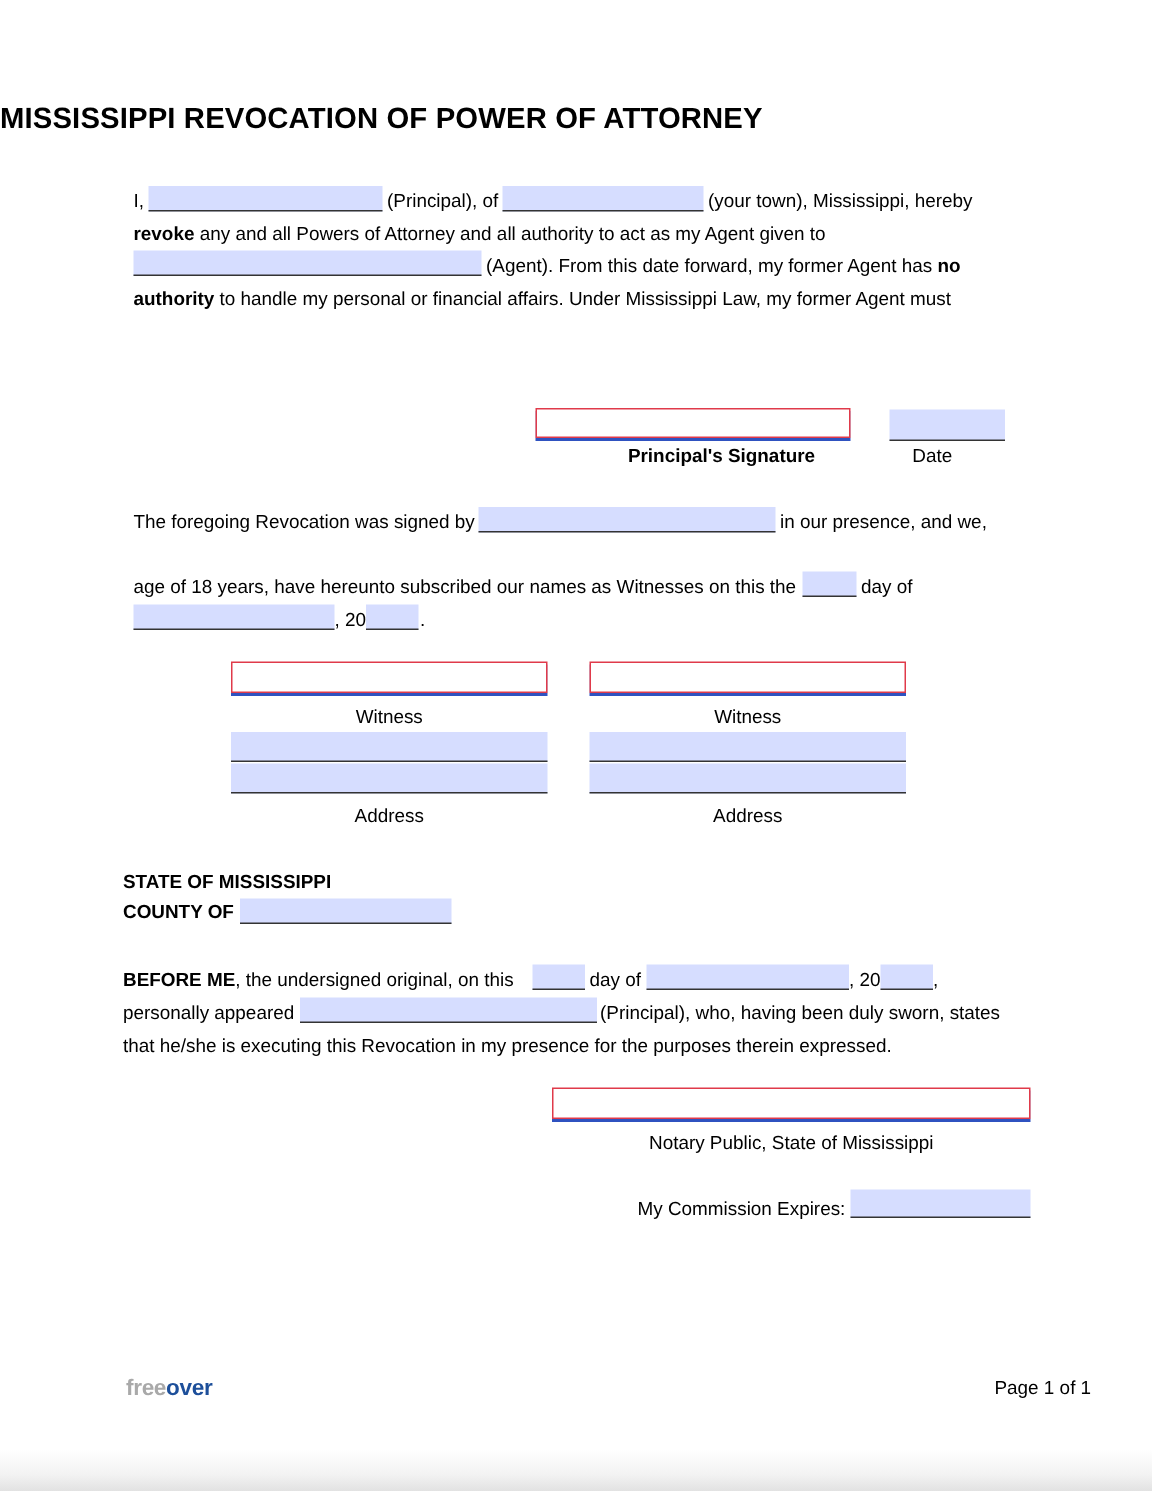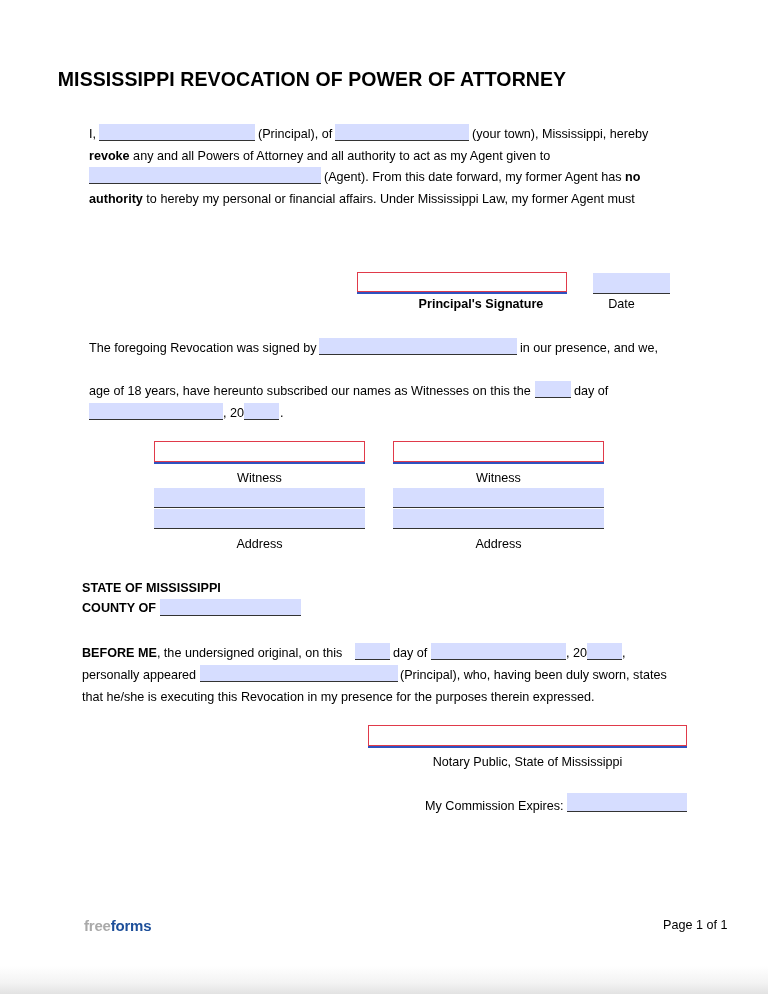--- a/index.html
+++ b/index.html
@@ -9,21 +9,21 @@
     font-family: "Liberation Sans", sans-serif;
     color: #000;
   }
   .page { position: absolute; left: 0; top: 0; width: 768px; height: 994px; }
   .bottom-fade {
     position: absolute; left: 0; right: 0; bottom: 0; height: 28px;
     background: linear-gradient(to bottom, #ffffff 0%, #f3f3f3 60%, #e2e2e2 100%);
   }
   .title {
     position: absolute; left: 0; width: 624px; top: 68px;
-    text-align: center; font-weight: bold; font-size: 19.5px; letter-spacing: 0.1px;
+    text-align: left; font-weight: bold; font-size: 19.5px; letter-spacing: 0.1px;
   }
   .line {
     position: absolute; font-size: 12.6px; white-space: nowrap; line-height: 15px;
   }
   .b { font-weight: bold; }
   .field {
     position: absolute; background: #d6ddff; border-bottom: 1px solid #333;
     box-sizing: border-box;
   }
   .sig {
@@ -50,21 +50,21 @@
   <div class="field" style="left:99px; top:124px; width:156px; height:17px;"></div>
   <div class="line" style="left:258px; top:127px;">(Principal), of</div>
   <div class="field" style="left:335px; top:124px; width:134px; height:17px;"></div>
   <div class="line" style="left:472px; top:127px;">(your town), Mississippi, hereby</div>
 
   <div class="line" style="left:89px; top:149px;"><span class="b">revoke</span><span> any and all Powers of Attorney and all authority to act as my Agent given to</span></div>
 
   <div class="field" style="left:89px; top:167px; width:232px; height:17px;"></div>
   <div class="line" style="left:324px; top:170px;"><span>(Agent). From this date forward, my former Agent has </span><span class="b">no</span></div>
 
-  <div class="line" style="left:89px; top:192px;"><span class="b">authority</span><span> to hereby my personal or financial affairs. Under Mississippi Law, my former Agent must</span></div>
+  <div class="line" style="left:89px; top:192px;"><span class="b">authority</span><span> to handle my personal or financial affairs. Under Mississippi Law, my former Agent must</span></div>
 
   <div class="sig" style="left:357px; top:272px; width:210px; height:20px;"></div>
   <div class="label b" style="left:376px; width:210px; top:297px;">Principal's Signature</div>
   <div class="field" style="left:593px; top:273px; width:77px; height:21px;"></div>
   <div class="label" style="left:593px; width:57px; top:297px;">Date</div>
 
   <div class="line" style="left:89px; top:341px;">The foregoing Revocation was signed by</div>
   <div class="field" style="left:319px; top:338px; width:198px; height:17px;"></div>
   <div class="line" style="left:520px; top:341px;">in our presence, and we,</div>
 
@@ -107,17 +107,17 @@
   <div class="line" style="left:400px; top:668px;">(Principal), who, having been duly sworn, states</div>
 
   <div class="line" style="left:82px; top:690px;">that he/she is executing this Revocation in my presence for the purposes therein expressed.</div>
 
   <div class="sig" style="left:368px; top:725px; width:319px; height:21px;"></div>
   <div class="label" style="left:368px; width:319px; top:755px;">Notary Public, State of Mississippi</div>
 
   <div class="line" style="left:425px; top:799px;">My Commission Expires:</div>
   <div class="field" style="left:567px; top:793px; width:120px; height:19px;"></div>
 
-  <div class="logo"><span class="free">free</span><span class="forms">forms</span></div>
+  <div class="logo"><span class="free">free</span><span class="forms">over</span></div>
   <div class="pagenum">Page 1 of 1</div>
 
   <div class="bottom-fade"></div>
 </div>
 
 </body></html>

